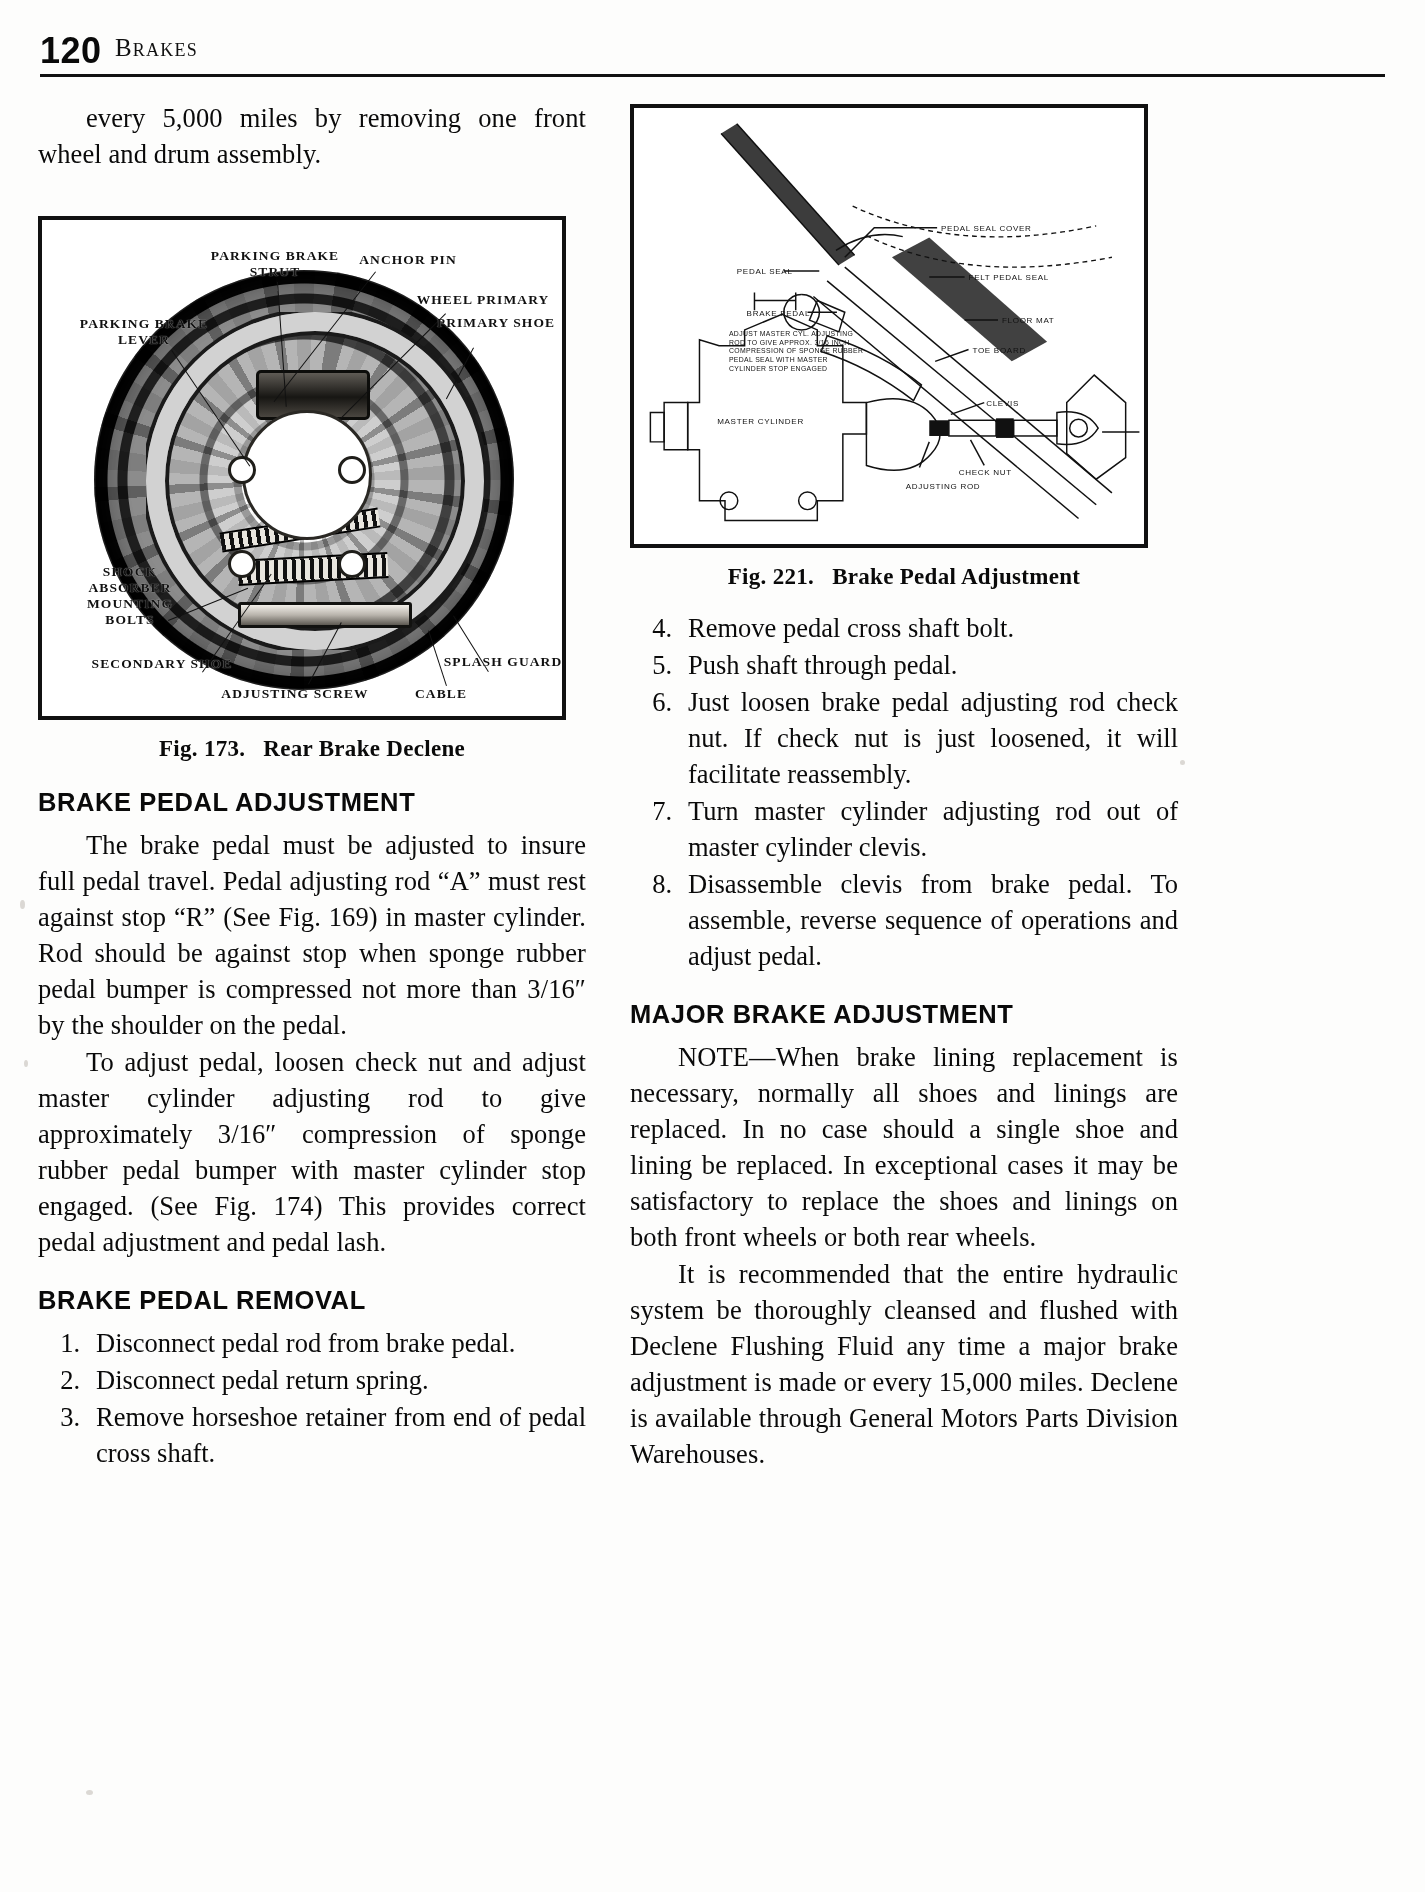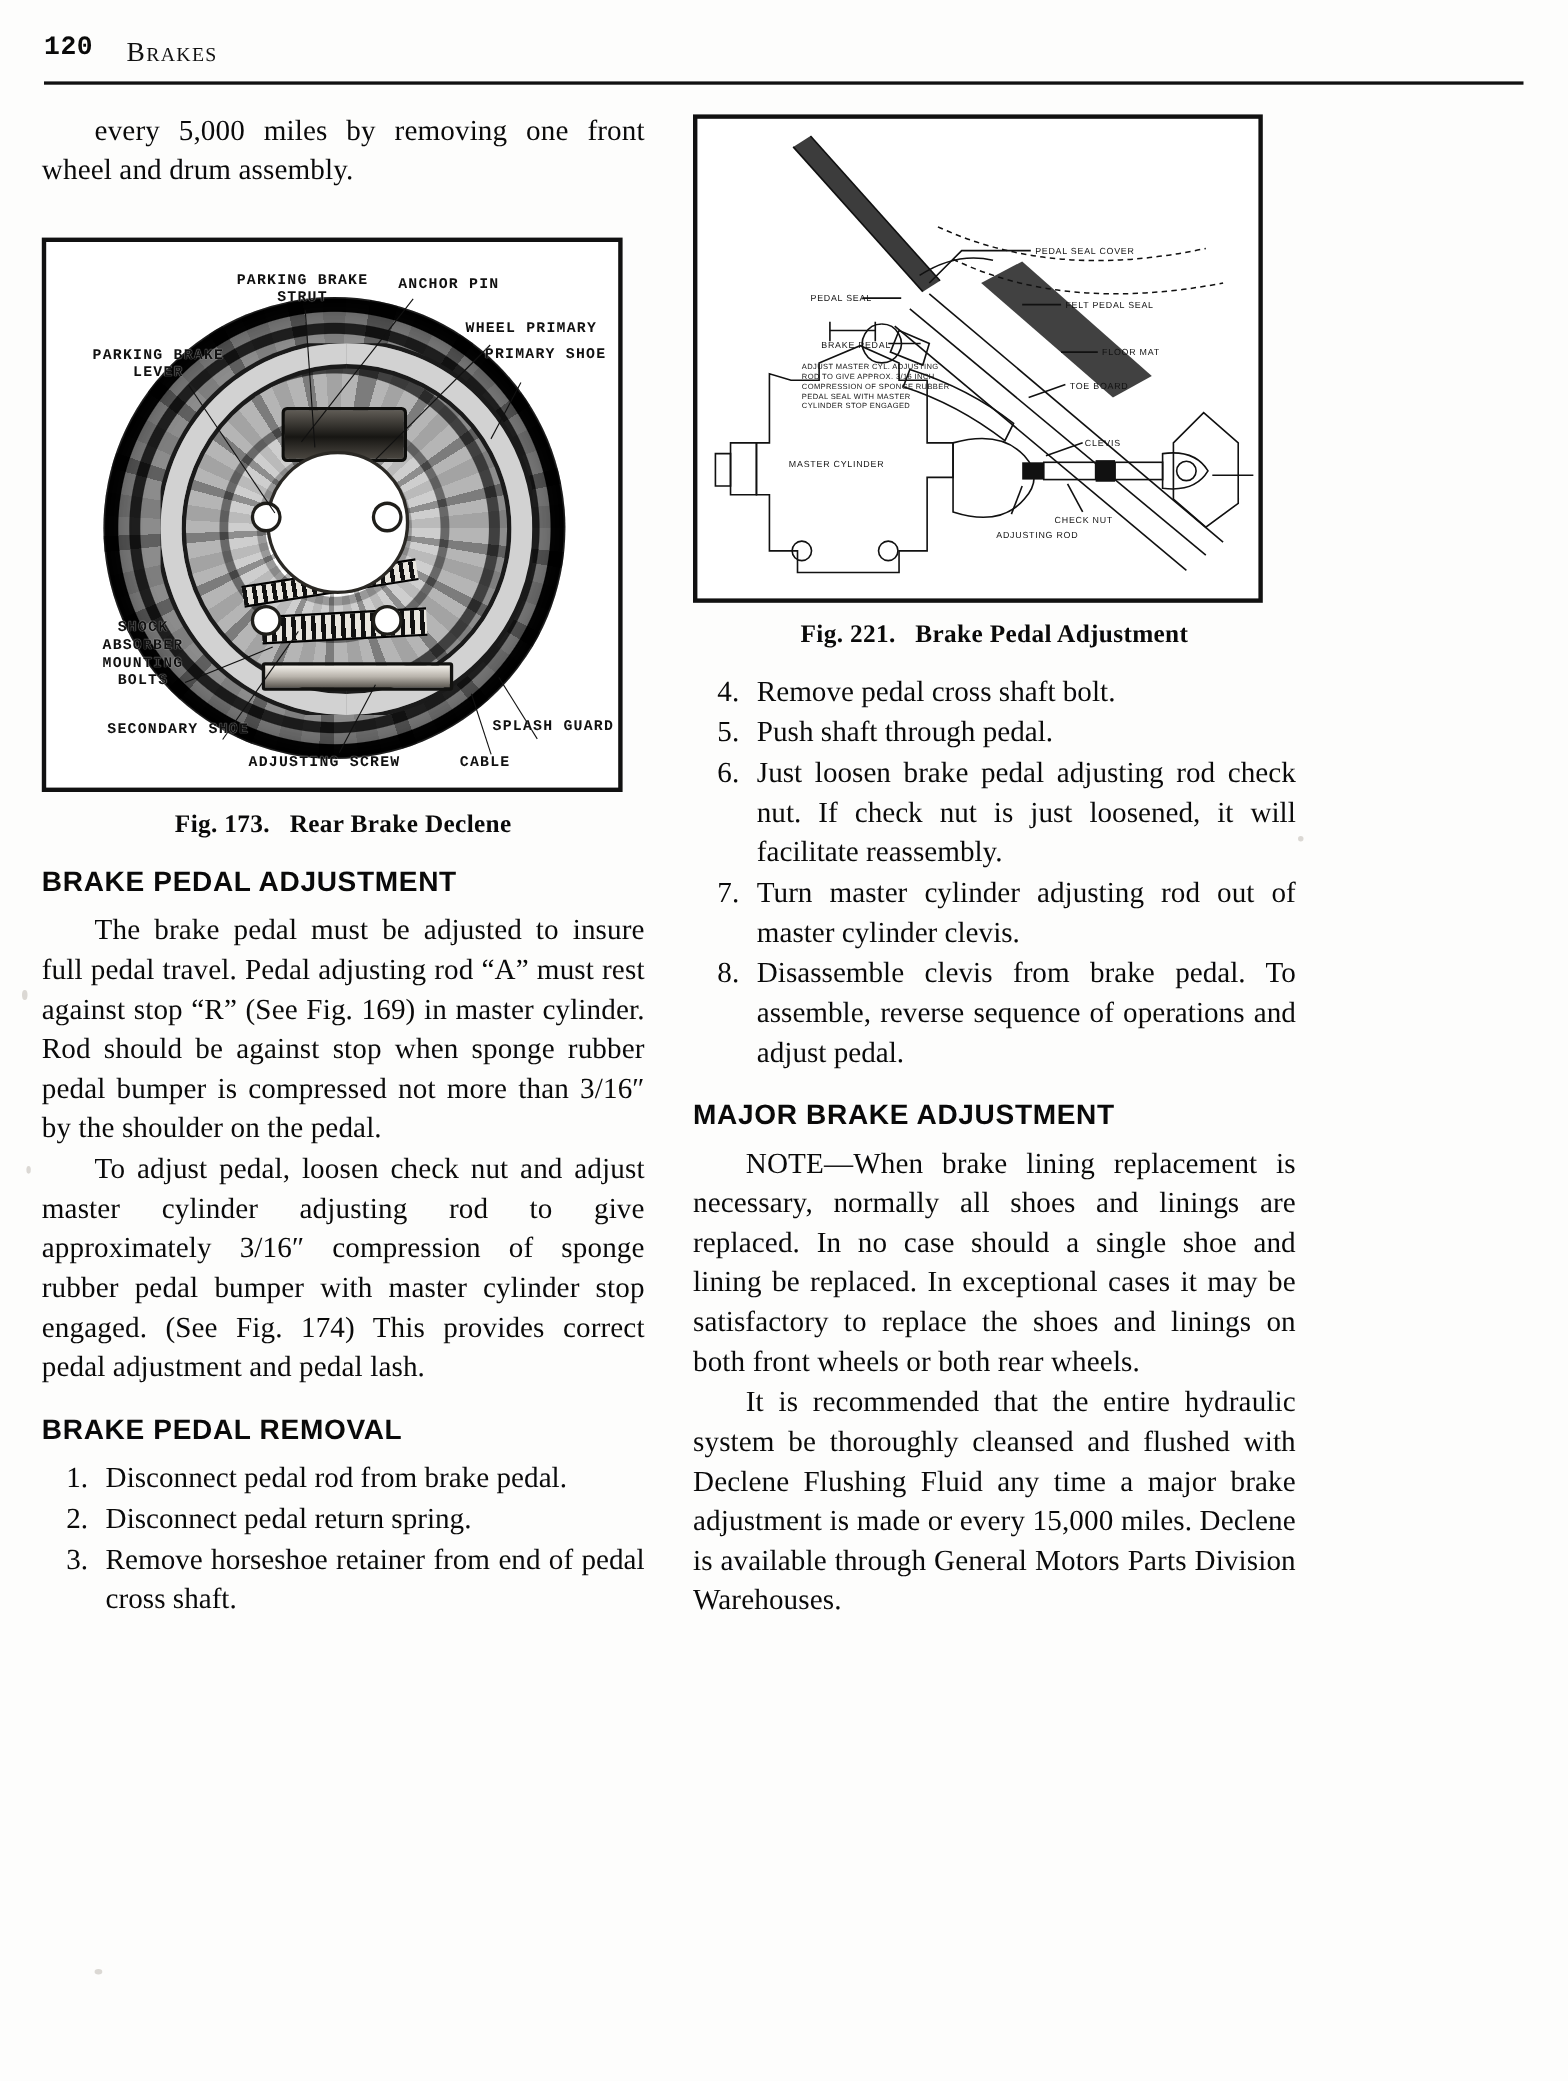--- a/index.html
+++ b/index.html
@@ -23,23 +23,23 @@
 
   
   .runhead {
     position: absolute;
     left: 40px;
     top: 28px;
     width: 1345px;
     height: 40px;
   }
   .runhead .folio {
-    font-family: Liberation Mono, monospace;
+    font-family: Liberation Sans, sans-serif;
     font-weight: bold;
-    font-size: 24px;
+    font-size: 36px;
     letter-spacing: .5px;
     position: absolute;
     left: 0;
     top: 2px;
   }
   .runhead .secname {
     position: absolute;
     left: 75px;
     top: 6px;
     font-family: "Liberation Serif", serif;
@@ -186,21 +186,21 @@
     position: absolute;
     left: 196px; top: 382px; width: 168px; height: 20px;
     background: linear-gradient(180deg,#f2efe9,#b9b4ac 50%,#5d5952);
     border: 3px solid #121210;
     border-radius: 3px;
   }
 
   
   .lbl {
     position: absolute;
-    font-family: Liberation Mono, monospace;
+    font-family: Liberation Serif, serif;
     font-size: 13.5px;
     letter-spacing: 1.1px;
     line-height: 16px;
     color: #111;
     text-align: center;
     white-space: pre-line;
     font-weight: 600;
     text-shadow: 0 0 1px rgba(255,255,255,.9);
   }
   .ldr {

